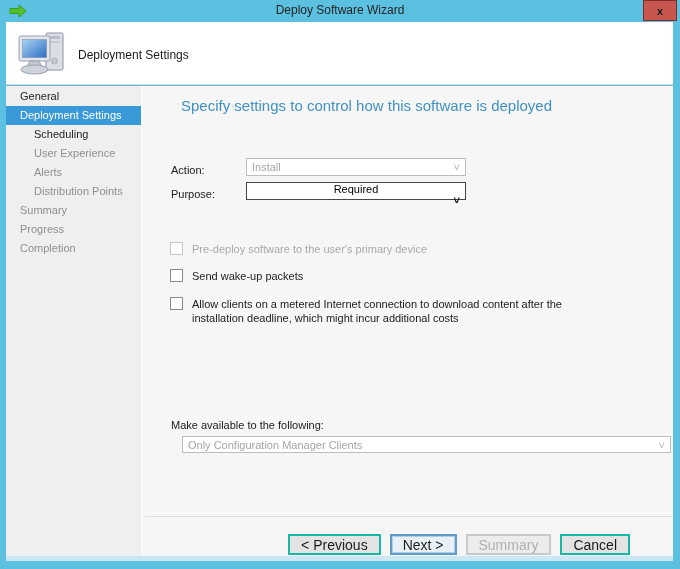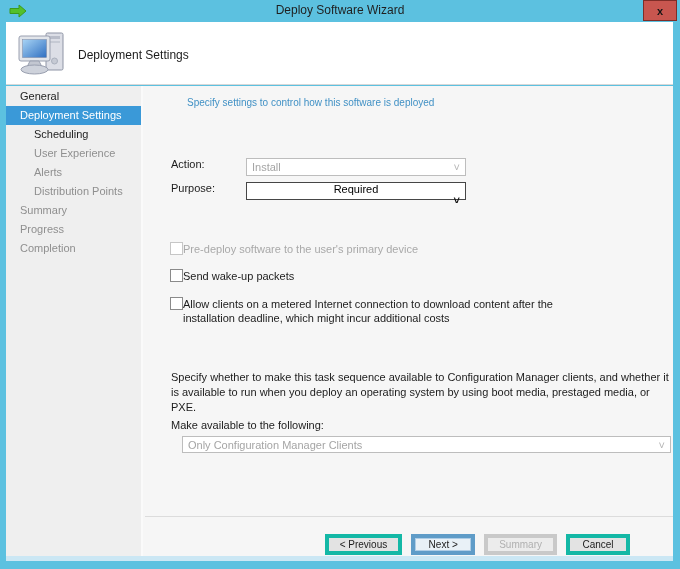--- a/index.html
+++ b/index.html
@@ -42,56 +42,56 @@
     position:absolute; left:0; top:0; width:137px; height:100%;
     background:#efefef; border-right:2px solid #fafafa;
     padding-top:1px; font-size:11px;
   }
   .nav-item { height:19px; line-height:19px; padding-left:14px; color:#1e1e1e; cursor:default; }
   .nav-item.sub { padding-left:28px; }
   .nav-item.dim { color:#8f8f8f; }
   .nav-item.selected { background:#3a99d8; color:#ffffff; }
 
   .main { position:absolute; left:139px; top:0; right:0; bottom:0; }
-  .page-heading { position:absolute; left:42px; top:11px; font-size:10px; color:#4191c5; }
+  .page-heading { position:absolute; left:36px; top:11px; font-size:15px; color:#4191c5; }
 
-  .row { position:absolute; left:26px; display:flex; align-items:flex-start; height:18px; }
+  .row { position:absolute; left:26px; display:flex; align-items:flex-end; height:18px; }
   .row .flabel { width:75px; font-size:11px; color:#1c1c1c; }
 
   .dd {
     width:220px; height:18px; background:#ffffff;
     display:flex; align-items:center; padding:0 5px; font-size:11px;
   }
   .dd .chev { margin-left:auto; font-size:11px; line-height:10px; }
   .dd.enabled { border:1px solid #464646; color:#000000;flex-direction:column; }
   .dd.enabled .chev { color:#111111; font-weight:bold; }
   .dd.disabled { border:1px solid #bdbdbd; color:#a5a5a5; }
   .dd.disabled .chev { color:#b5b5b5; }
   .dd.wide { width:489px; height:17px; }
 
-  .cb { position:absolute; left:25px; display:flex; font-size:11px; color:#1c1c1c; }
+  .cb { position:absolute; left:25px; display:flex; gap:9px; font-size:11px; color:#1c1c1c; }
   .cb .box { width:13px; height:13px; background:#ffffff; border:1px solid #8a8a8a; flex:none; }
   .cb.disabled { color:#a9a9a9; }
   .cb.disabled .box { border-color:#c6c6c6; }
   .cb .cbtext { line-height:14px; }
   .cb .cbtext.wrap { max-width:420px; }
 
   .para {
     position:absolute; left:26px; top:284px; width:505px;
     font-size:11px; line-height:15px; color:#1c1c1c;
   }
   .make-label { position:absolute; left:26px; top:333px; font-size:11px; color:#1c1c1c; }
   .wide-dd-pos { position:absolute; left:24px; top:350px;padding-left:13px; }
 
   .separator { position:absolute; left:0; right:0; top:430px; height:1px; background:#dcdcdc; }
 
   .btn-row { position:absolute; top:448px; right:43px; display:flex; gap:9px; }
   .btn {
-    min-width:64px; height:21px; padding:0 11px; font-size:10px;
-    background:#e3e3e3; border:4px solid #14b8a6; color:#1c1c1c;
+    min-width:64px; height:21px; padding:0 11px; font-size:14px;
+    background:#e3e3e3; border:2px solid #14b8a6; color:#1c1c1c;
     font-family:"Liberation Sans", sans-serif; cursor:pointer;
   }
   .btn.focused { background:#e9f1f7; border-color:#5f9cc8; box-shadow: inset 0 0 0 1px #aecde6; }
   .btn.disabled { background:#ececec; border-color:#c9c9c9; color:#b0b0b0; cursor:default; }
 
   .bottom-strip { position:absolute; left:6px; right:7px; top:556px; height:5px; background:#cbe7f4; }
 </style>
 </head>
 <body>
 
@@ -166,21 +166,20 @@
       </div>
       <div class="cb" style="top:183px;">
         <span class="box"></span>
         <span class="cbtext">Send wake-up packets</span>
       </div>
       <div class="cb" style="top:211px;justify-content:center;">
         <span class="box"></span>
         <span class="cbtext wrap">Allow clients on a metered Internet connection to download content after the installation deadline, which might incur additional costs</span>
       </div>
 
-      <div class="para">Specify whether to make this task sequence available to Configuration Manager clients, and whether it is available to run when you deploy an operating system by using boot media, prestaged media, or PXE.</div>
 
       <div class="make-label">Make available to the following:</div>
       <div class="wide-dd-pos">
         <div class="dd wide disabled">
           <span>Only Configuration Manager Clients</span>
           <span class="chev">˅</span>
         </div>
       </div>
 
       <div class="separator"></div>

